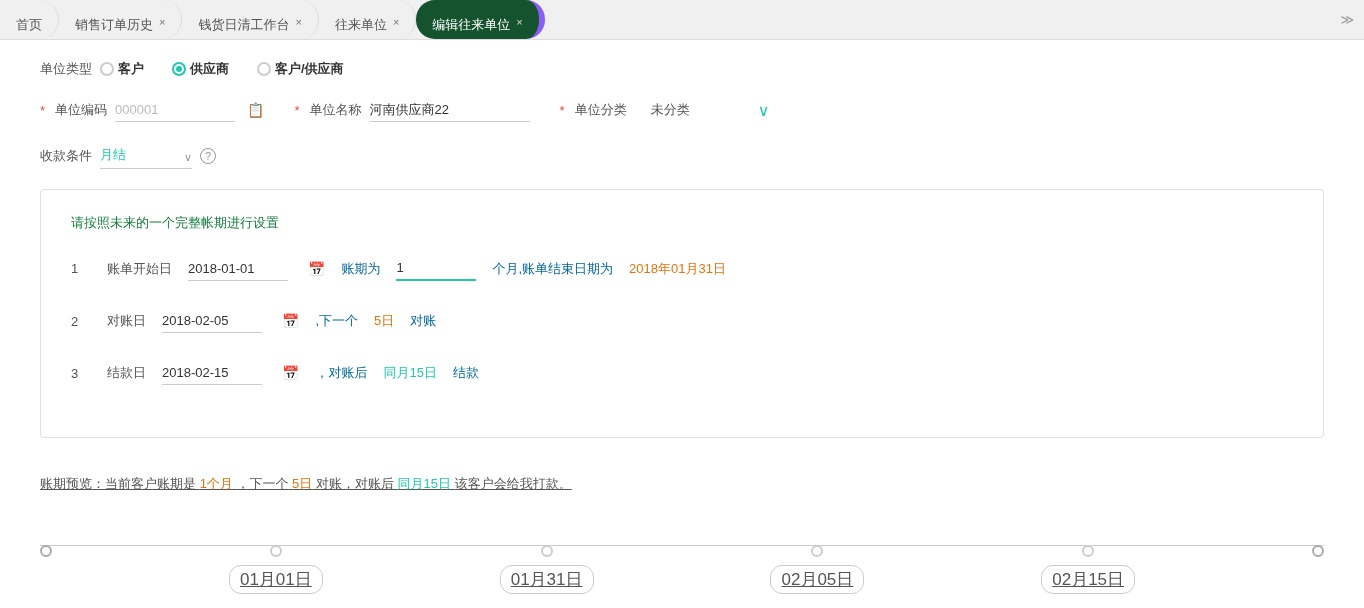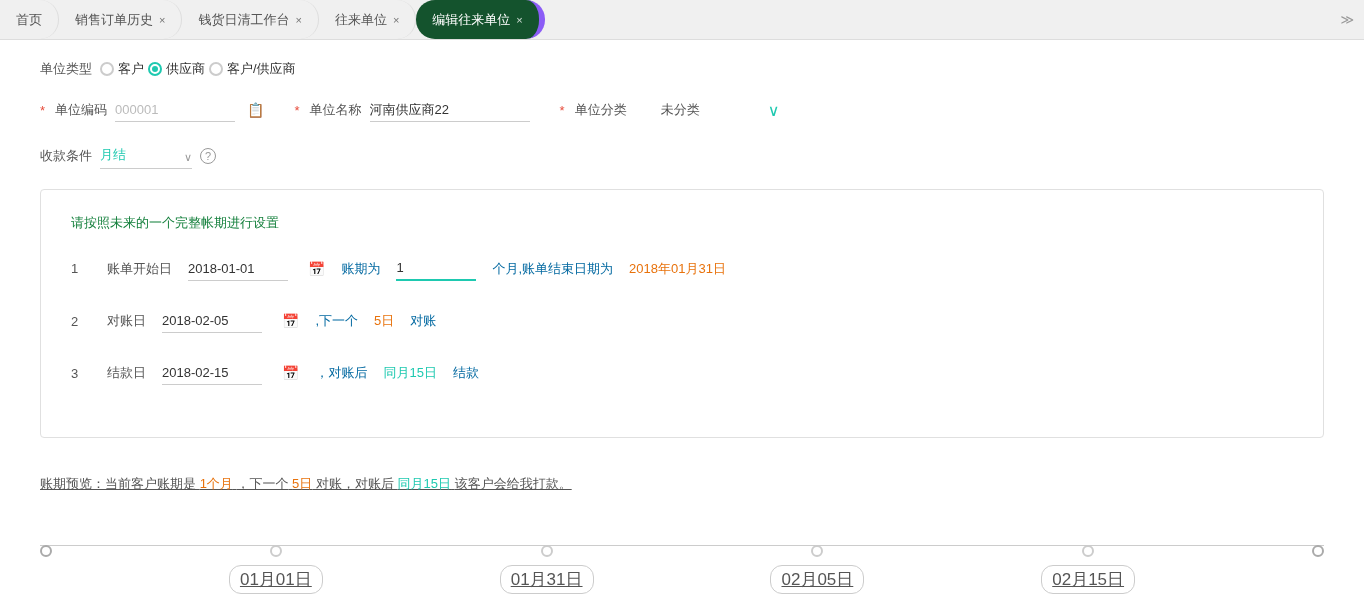--- a/index.html
+++ b/index.html
@@ -8,21 +8,21 @@
     
     .tab-bar {
       display: flex;
       align-items: stretch;
       background: #f0f0f0;
       border-bottom: 1px solid #ddd;
       height: 40px;
     }
     .tab {
       display: flex;
-      align-items: center;
+      align-items: flex-start;
       padding: 16px 16px;
       cursor: pointer;
       white-space: nowrap;
       font-size: 13px;
       border-right: 1px solid #ddd;
       gap: 6px;
       color: #555;
       border-radius: 19px;
     }
     .tab.active {
@@ -61,21 +61,21 @@
       align-items: center;
       gap: 8px;
     }
     .form-label {
       color: #555;
       white-space: nowrap;
     }
     .required-star { color: #e74c3c; margin-right: 2px; }
 
     
-    .radio-group { display: flex; gap: 4px; align-items: center; }
+    .radio-group { display: flex; gap: 28px; align-items: center; font-weight: bold; }
     .radio-item { display: flex; align-items: center; gap: 4px; cursor: pointer; }
     .radio-circle {
       width: 14px; height: 14px; border-radius: 50%; border: 2px solid #ccc;
       display: flex; align-items: center; justify-content: center;
     }
     .radio-circle.checked { border-color: #1ec9b0; }
     .radio-circle.checked::after {
       content: ''; width: 6px; height: 6px; border-radius: 50%; background: #1ec9b0;
     }
 
@@ -254,21 +254,21 @@
       <span class="cal-icon">📋</span>
     </div>
     <div class="form-group">
       <span class="required-star">*</span>
       <span class="form-label">单位名称</span>
       <input class="text-input unit-name-input" type="text" value="河南供应商22" style="">
     </div>
     <div class="form-group">
       <span class="required-star">*</span>
       <span class="form-label">单位分类</span>
-      <span class="form-label" style="margin-left:26px;font-family:Liberation Mono, monospace;">未分类</span>
+      <span class="form-label" style="margin-left:16px;font-family:Liberation Mono, monospace;">未分类</span>
       <span class="dropdown-arrow" style="margin-left:60px; color:#1ec9b0; font-size:16px;">∨</span>
     </div>
   </div>
 
   <div class="form-row">
     <div class="form-group">
       <span class="form-label">收款条件</span>
       <div class="select-wrapper">
         <span class="select-text">月结</span>
         <span class="dropdown-arrow">∨</span>

